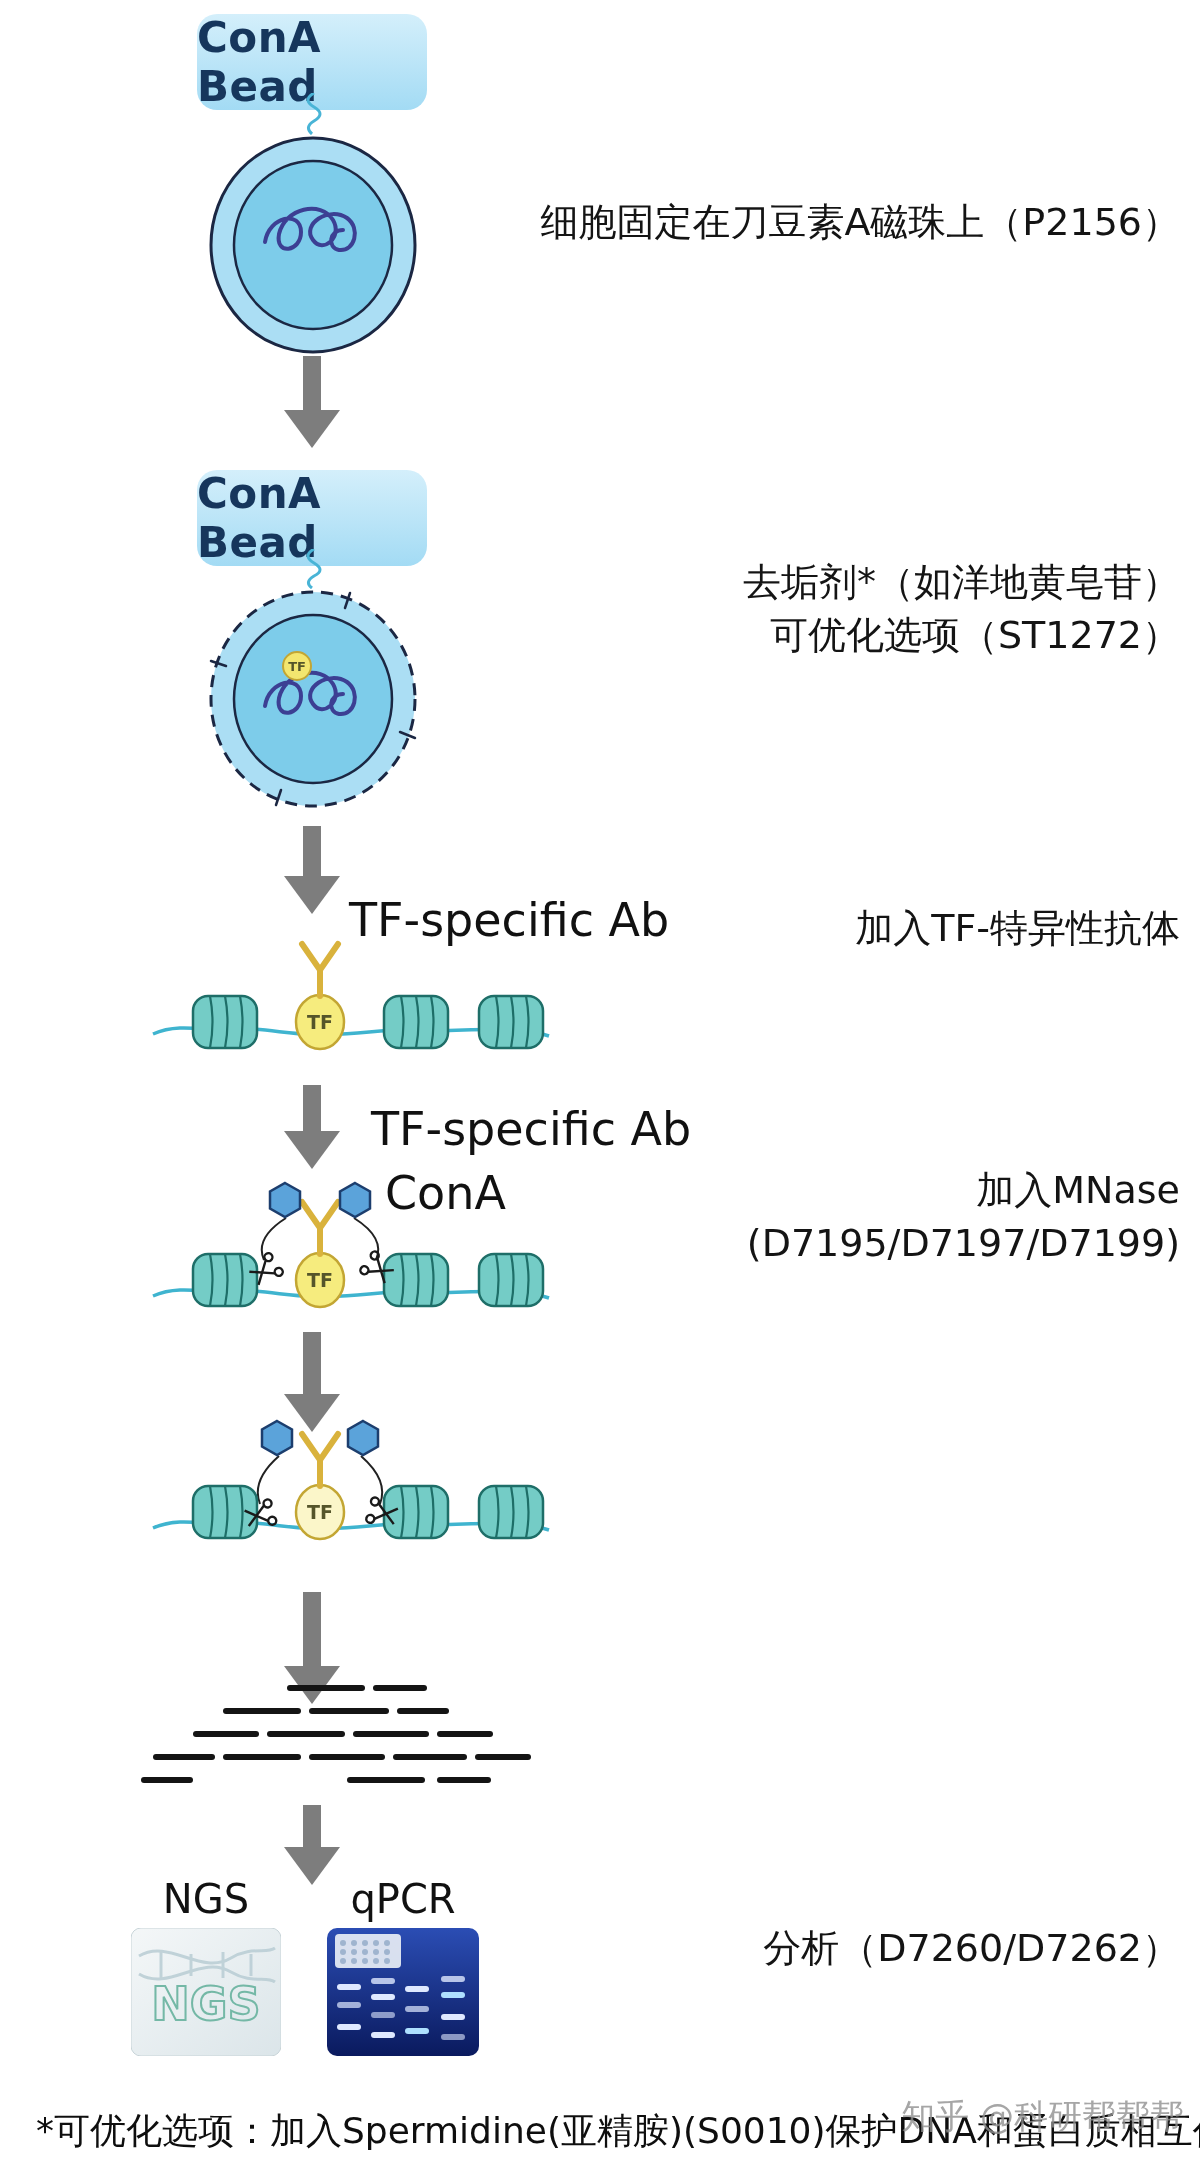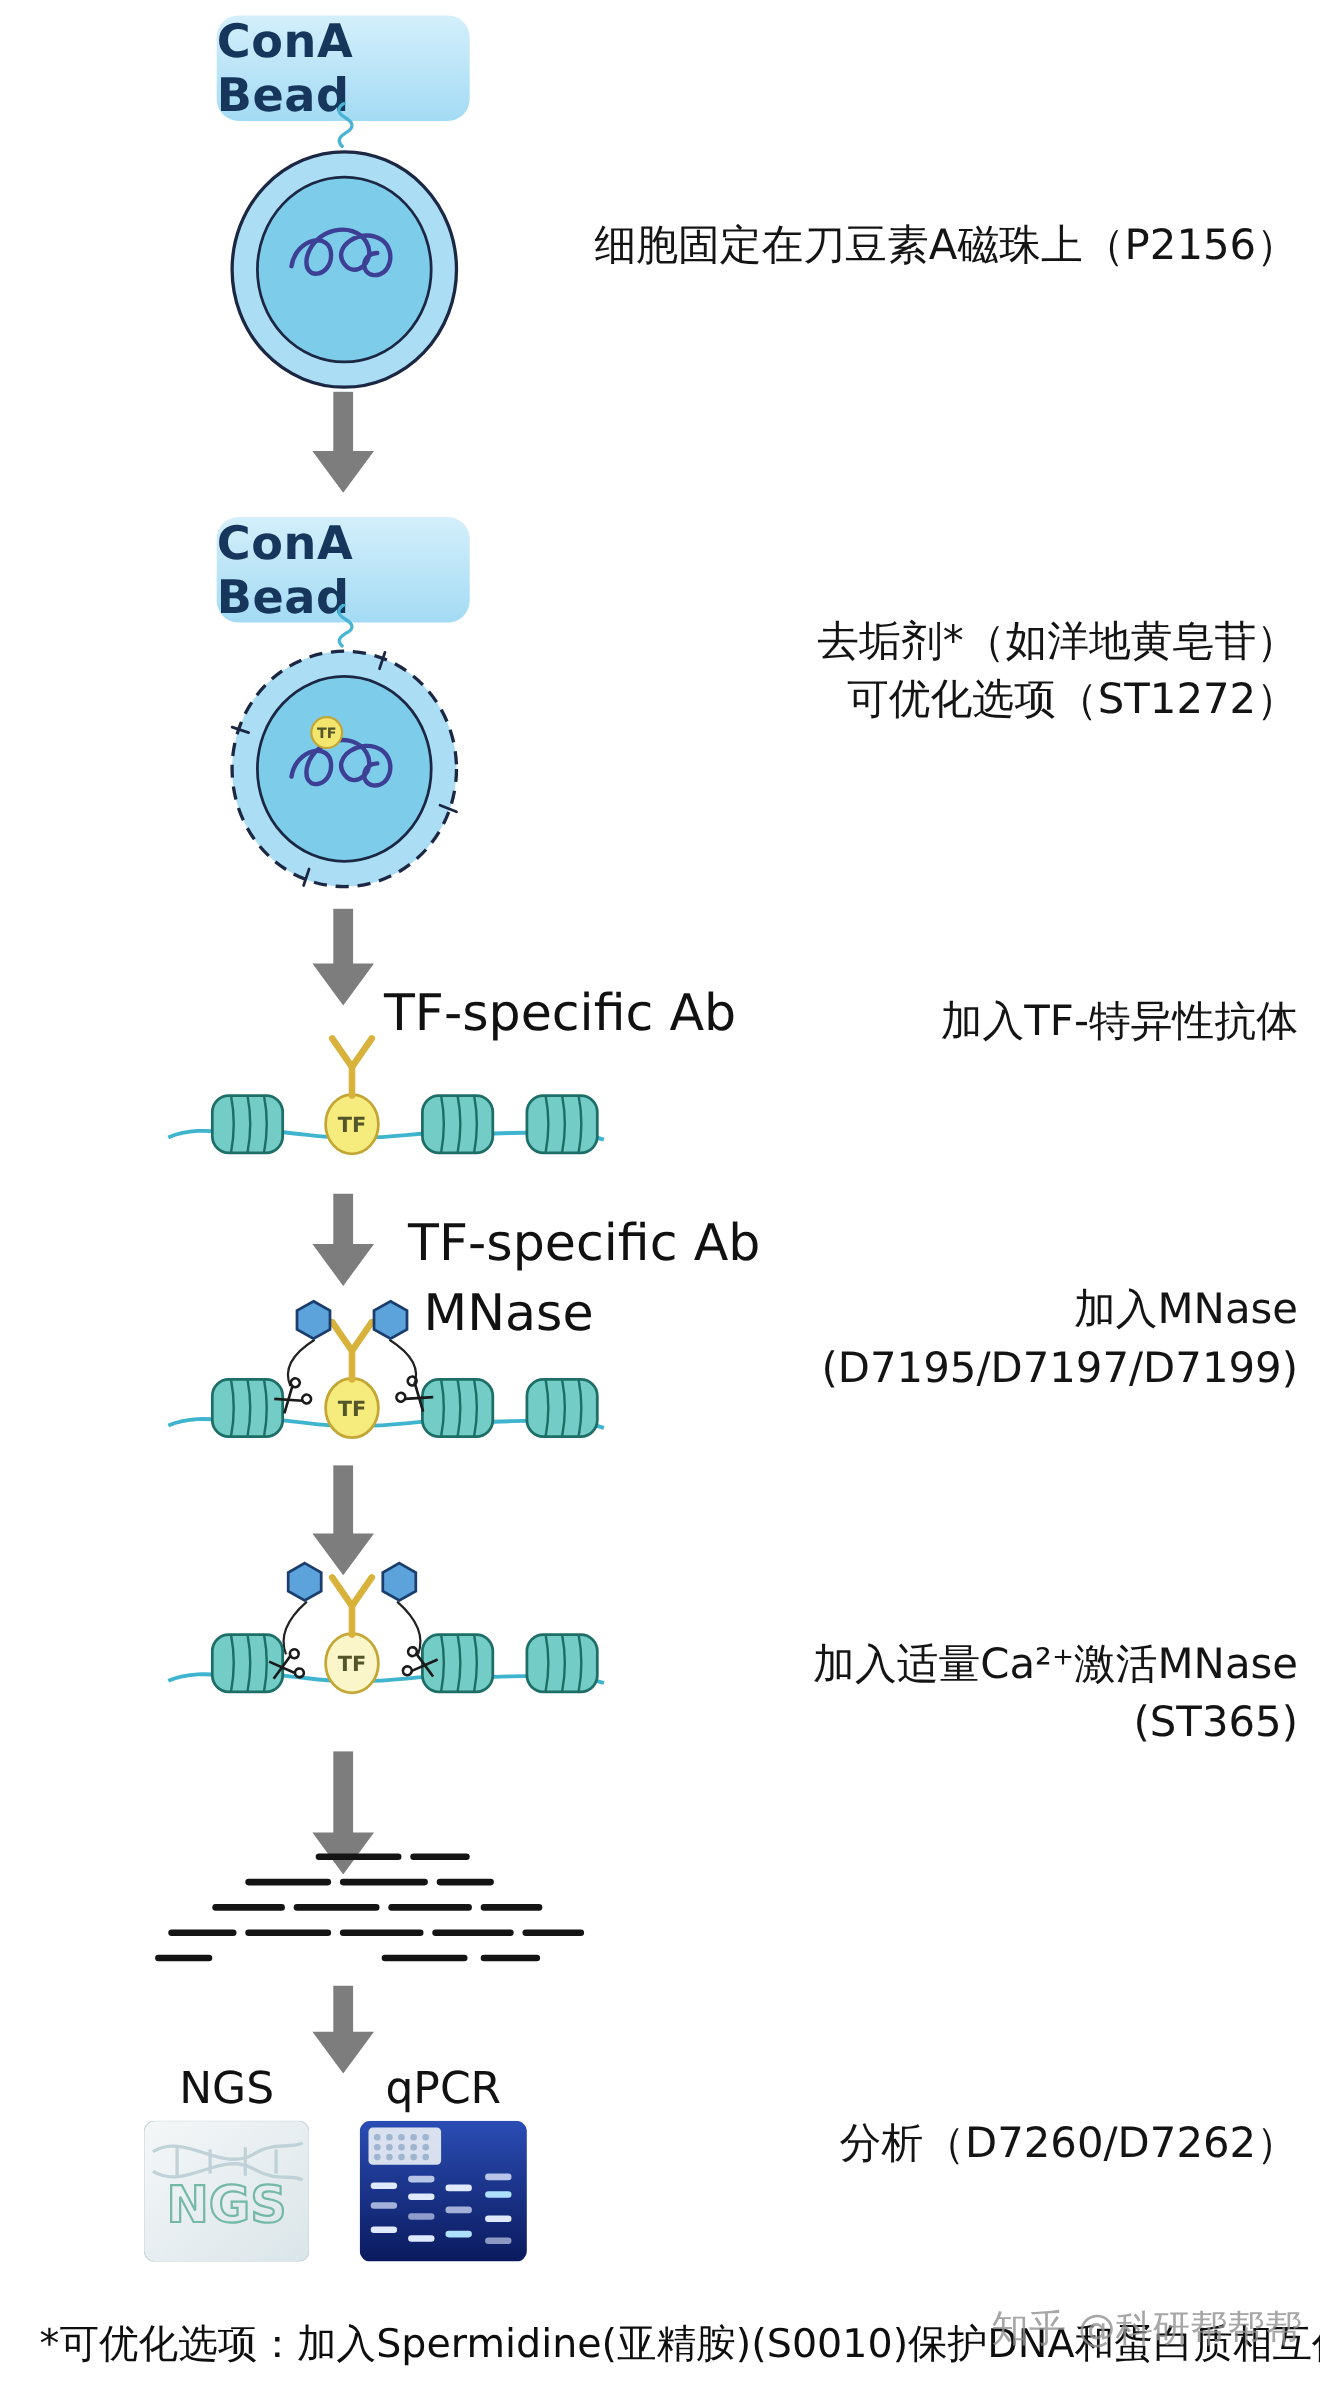--- a/index.html
+++ b/index.html
@@ -120,21 +120,21 @@
   <div class="caption" style="top:902px">加入TF-特异性抗体</div>
 
   <svg class="abs" style="left:280px;top:1085px" width="64" height="84" viewBox="0 0 64 84">
     <g fill="#7d7d7d">
         <rect x="23" y="0" width="18" height="48"></rect>
         <polygon points="4,46 60,46 32,84"></polygon>
       </g>
   </svg>
 
   <div class="dlabel" style="left:371px;top:1102px">TF-specific Ab</div>
-  <div class="dlabel" style="left:385px;top:1166px">MNase</div>
+  <div class="dlabel" style="left:385px;top:1166px">ConA</div>
   <svg class="abs" style="left:145px;top:1180px" width="470" height="150" viewBox="0 0 470 150">
     <path class="dna" d="M8,116 C36,104 62,114 84,112 C118,108 144,118 175,116 C208,118 240,110 271,112 C304,114 334,110 366,112 C386,113 398,116 404,118"></path>
     <path class="tether" d="M141,38 C122,50 112,64 119,80"></path>
     <path class="tether" d="M209,38 C228,50 238,64 231,80"></path>
     <use href="#g-nucleosome" transform="translate(80,100)"></use>
     <use href="#g-nucleosome" transform="translate(271,100)"></use>
     <use href="#g-nucleosome" transform="translate(366,100)"></use>
     <use href="#g-tf" transform="translate(175,100)"></use>
     <text class="tf-text" x="175" y="107">TF</text>
     <use href="#g-antibody" transform="translate(175,74)"></use>
@@ -163,24 +163,20 @@
     <use href="#g-nucleosome" transform="translate(271,100)"></use>
     <use href="#g-nucleosome" transform="translate(366,100)"></use>
     <ellipse cx="175" cy="100" rx="24" ry="27" fill="#fbf6c9" stroke="#c3a633" stroke-width="2.5"></ellipse>
     <text class="tf-text" x="175" y="107">TF</text>
     <use href="#g-antibody" transform="translate(175,74)"></use>
     <use href="#g-hex" transform="translate(132,26)"></use>
     <use href="#g-hex" transform="translate(218,26)"></use>
     <use href="#g-scissors" transform="translate(114,102) rotate(-105)"></use>
     <use href="#g-scissors" transform="translate(238,102) rotate(105)"></use>
   </svg>
-  <div class="caption" style="top:1486px">
-    <div>加入适量Ca²⁺激活MNase</div>
-    <div>(ST365)</div>
-  </div>
 
   <svg class="abs" style="left:280px;top:1592px" width="64" height="112" viewBox="0 0 64 112">
     <g fill="#7d7d7d">
         <rect x="23" y="0" width="18" height="76"></rect>
         <polygon points="4,74 60,74 32,112"></polygon>
       </g>
   </svg>
 
   <svg class="abs" style="left:140px;top:1680px" width="400" height="112" viewBox="0 0 400 112">
     <g stroke="#141414" stroke-width="6" stroke-linecap="round">

